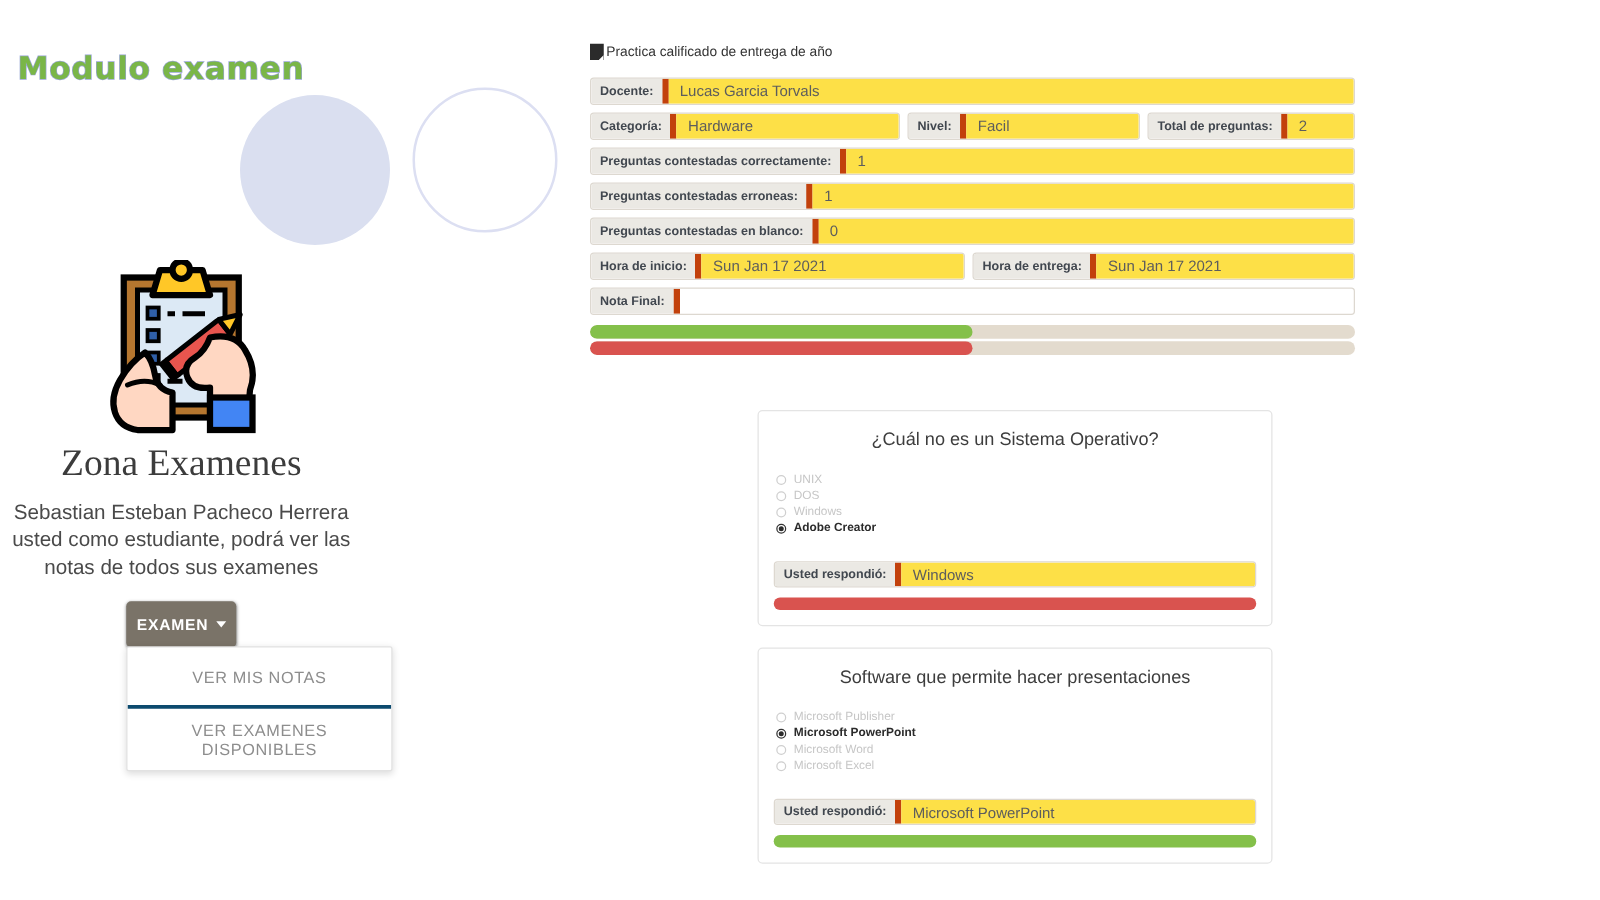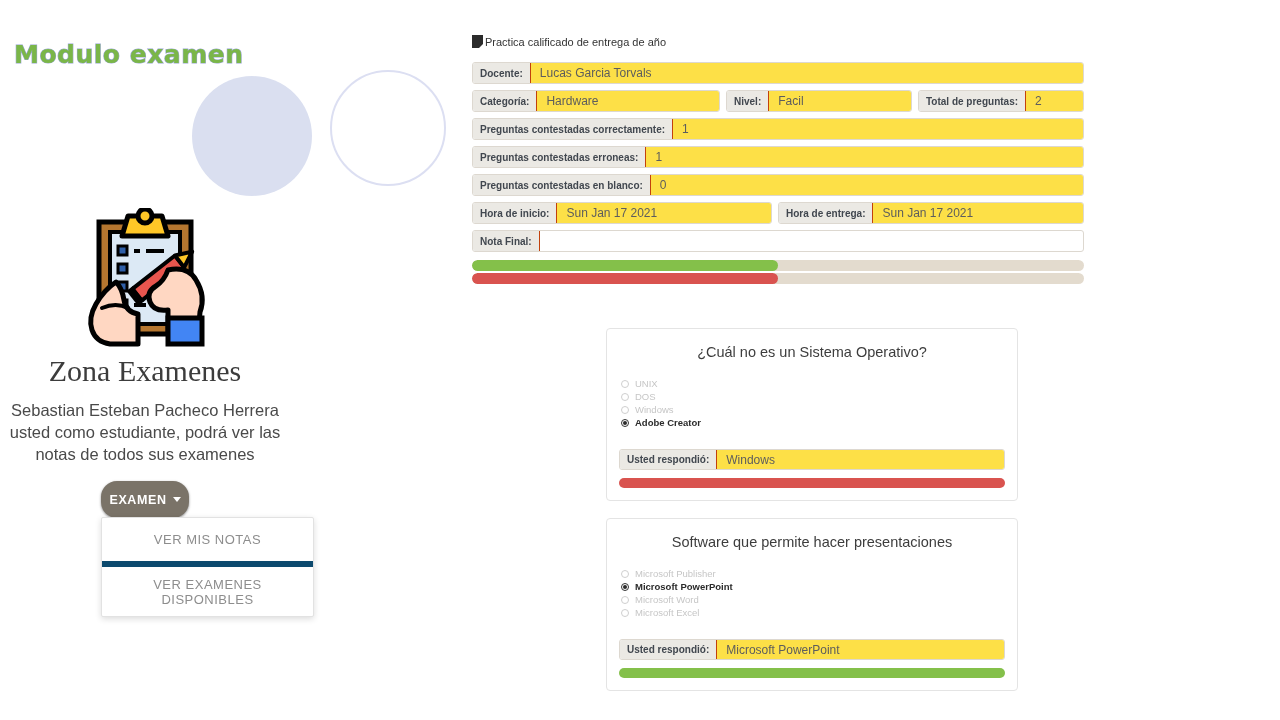--- a/index.html
+++ b/index.html
@@ -59,21 +59,21 @@
     font-size: 16.5px; line-height: 22px; color: #4a4a4a;
   }
   .examen-wrap {
     position: absolute; left: 101px; top: 453px; width: 213px;
   }
   .examen-btn {
     width: 88px; height: 37px;
     background: #7a7368;
     color: #ffffff;
     border: none;
-    border-radius: 16px;
+    border-radius: 4px;
     font-size: 12.5px;
     font-weight: 600;
     letter-spacing: 0.6px;
     cursor: pointer;
     box-shadow: 0 1px 3px rgba(0,0,0,.28), 0 1px 2px rgba(0,0,0,.22);
     display: flex; align-items: center; justify-content: center; gap: 6px;
     padding: 0;
     font-family: "Liberation Sans", sans-serif;
   }
   .caret-down {
@@ -92,21 +92,21 @@
     box-shadow: 0 2px 6px rgba(0,0,0,.14);
     overflow: hidden;
   }
   .dropdown-item {
     height: 49px;
     display: flex; align-items: center; justify-content: center;
     font-size: 13px;
     letter-spacing: 0.5px;
     color: #8d8d8d;
     cursor: pointer;
-    border-bottom: 6px solid #0c4a6e;
+    border-bottom: 3px solid #0c4a6e;
     text-align: center;
     padding: 0 8px;
   }
   .dropdown-item:last-child { border-bottom: none; }
 
   
   .right-col {
     position: absolute; left: 460px; top: 0;
     width: 820px; height: 720px;
   }
@@ -140,21 +140,21 @@
     height: 22px;
   }
   .fld .lbl {
     background: #ebe9e4;
     color: #41474f;
     font-size: 10px;
     font-weight: 700;
     padding: 0 7px;
     display: flex; align-items: center;
     white-space: nowrap;
-    border-right: 1px solid #c2410c;
+    border-right: 5px solid #c2410c;
   }
   .fld .val {
     background: #fde047;
     color: #5d5d5d;
     font-size: 12px;
     padding: 0 9px;
     display: flex; align-items: center;
     flex: 1;
     white-space: nowrap;
     overflow: hidden;

